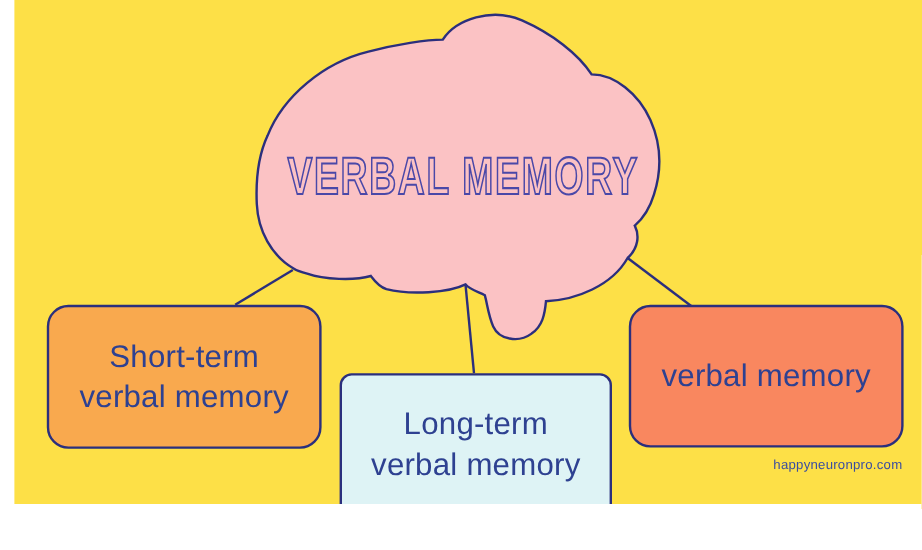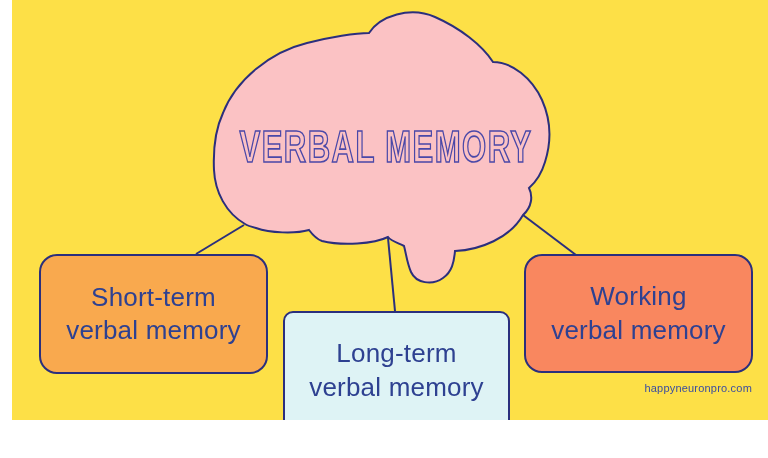--- a/index.html
+++ b/index.html
@@ -114,19 +114,18 @@
     <span class="node-line" style="color: rgb(46, 65, 145);">Short-term</span>
     <span class="node-line" style="color: rgb(46, 65, 145);">verbal memory</span>
   </div>
 
   <div class="node-box" id="node-long-term" style="background-color: rgb(222, 243, 245);">
     <span class="node-line" style="color: rgb(46, 65, 145);">Long-term</span>
     <span class="node-line" style="color: rgb(46, 65, 145);">verbal memory</span>
   </div>
 
   <div class="node-box" id="node-working" style="background-color: rgb(249, 135, 95);">
-    <span class="node-line" style="color: rgb(46, 65, 145);">Working</span>
     <span class="node-line" style="color: rgb(46, 65, 145);">verbal memory</span>
   </div>
 
   <div class="watermark" style="color: rgb(58, 77, 160);">happyneuronpro.com</div>
 
 </div>
 
 </body></html>

